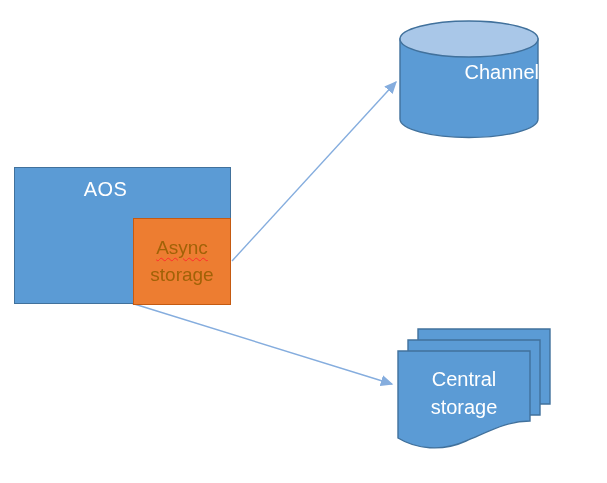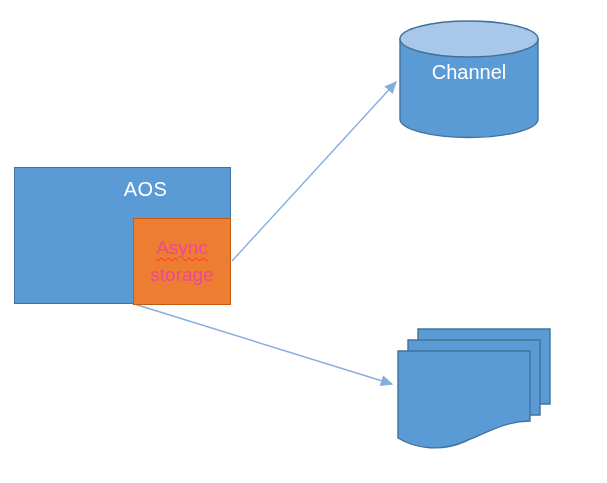--- a/index.html
+++ b/index.html
@@ -24,57 +24,56 @@
   }
   .aos-label {
     position: absolute;
     left: 14px; top: 176px;
     width: 183px;
     text-align: center;
     color: #ffffff;
     font-size: 20px;
     line-height: 26px;
     letter-spacing: 0.5px;
-    padding-left: 40px;
   }
   
   .async-box {
     position: absolute;
     left: 133px; top: 218px;
     width: 96px; height: 85px;
     background: #ED7D31;
     border: 1px solid #C55A11;
   }
   .async-label {
     position: absolute;
     left: 133px; top: 234px;
     width: 98px;
     text-align: center;
-    color: #ec4899;
+    color: #a16207;
     font-size: 19px;
     line-height: 27px;
   }
   .squiggle {
     text-decoration-line: underline;
     text-decoration-style: wavy;
     text-decoration-color: #FF2B2B;
     text-decoration-thickness: 1px;
     text-underline-offset: 3px;
   }
   
   .cylinder-svg {
     position: absolute;
     left: 399px; top: 20px;
     width: 140px; height: 120px;
   }
   .cylinder-label {
     position: absolute;
     left: 399px; top: 58px;
     width: 140px;
-    text-align: center;
+    text-align: right;
     color: #ffffff;
     font-size: 20px;
     line-height: 28px;
   }
   .multidoc-svg {
     position: absolute;
     left: 396px; top: 327px;
     width: 156px; height: 128px;
   }
   .multidoc-label {
@@ -127,14 +126,18 @@
   </svg>
   <div class="cylinder-label">
     <span>Channel</span><br>
   </div>
 
   <svg class="multidoc-svg" viewBox="0 0 156 128" xmlns="http://www.w3.org/2000/svg">
     <path class="shape-stroke" d="M22,2 H154 V77 H22 Z" fill="#5B9BD5"></path>
     <path class="shape-stroke" d="M12,13 H144 V88 H12 Z" fill="#5B9BD5"></path>
     <path class="shape-stroke" d="M2,24 H134 V94 C112,94 96,103 70,114 C46,125 20,122 2,111 Z" fill="#5B9BD5"></path>
   </svg>
+  <div class="multidoc-label">
+    <span>Central</span><br>
+    <span>storage</span>
+  </div>
 
 </div>
 
 </body></html>

